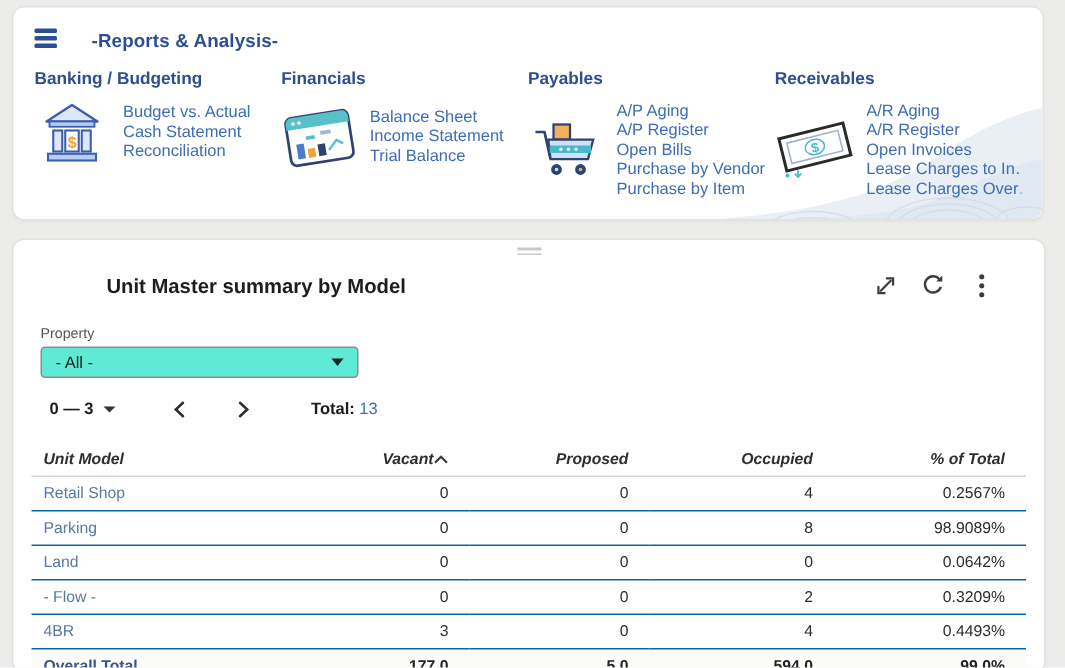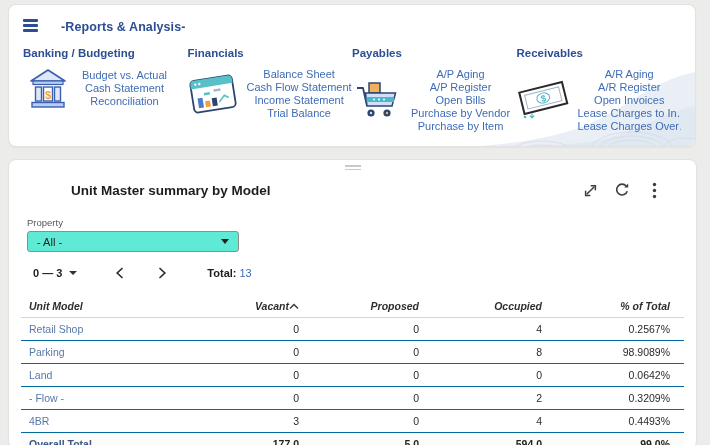--- a/index.html
+++ b/index.html
@@ -24,21 +24,21 @@
   .reports-title-row { display:flex; align-items:flex-end; gap:23px; position:relative; z-index:2; }
   .hamburger { display:inline-flex; flex-direction:column; gap:2.5px; background:none; border:none; cursor:pointer; padding:2px 0; }
   .hamburger span { display:block; width:15px; height:2.5px; background:#2d4e92; border-radius:1px; }
   .reports-title { font-size:12.5px; font-weight:700; color:#2d4e92; letter-spacing:.1px; }
   .cats { display:flex; margin-top:13px; position:relative; z-index:2; }
   .cat { flex:1 1 0; min-width:0; }
   .cat-name { font-size:11.5px; font-weight:700; color:#2d4e92; margin-bottom:9px; }
   .cat-body { display:flex; align-items:center; gap:9px; }
   .cat-icon { flex:0 0 50px; display:flex; justify-content:center; }
   .links { display:flex; flex-direction:column; min-width:0; }
-  .links a { font-size:11px; line-height:13.2px; color:#3e6cb5; text-decoration:none; white-space:nowrap; overflow:hidden; cursor:pointer;text-align:center; }
+  .links a { font-size:11px; line-height:13.2px; color:#3e6cb5; text-decoration:none; white-space:nowrap; overflow:hidden; cursor:pointer; }
   .deco { position:absolute; right:0; bottom:0; z-index:1; border-bottom-right-radius:8px; pointer-events:none; }
 
   
   #unit-card { left:8px; top:159px; width:689px; height:290px; padding:0 12px; }
   .drag-handle { width:16px; margin:5px auto 0; cursor:grab; }
   .drag-handle i { display:block; height:1.5px; background:#c9c9c9; margin-bottom:2px; }
   .panel-head { display:flex; align-items:center; justify-content:space-between; margin-top:10px; padding:0 8px 0 8px; }
   .panel-title { font-size:13.5px; font-weight:700; color:#1d1d1d;margin-left:42px; }
   .toolbar { display:flex; align-items:center; gap:12px; margin-right:12px; }
   .icon-btn { background:none; border:none; cursor:pointer; width:20px; height:20px; display:flex; align-items:center; justify-content:center; padding:0; }
@@ -123,21 +123,20 @@
               <rect x="16" y="30" width="5" height="6" fill="#f0a33c"></rect>
               <rect x="23" y="28" width="5" height="8" fill="#2e4470"></rect>
               <rect x="16" y="21.5" width="6" height="2.5" fill="#57c0c9"></rect>
               <rect x="26" y="19.5" width="7" height="2.5" fill="#9fb8d8"></rect>
               <path d="M30 33l6-6 4 3" stroke="#57c0c9" stroke-width="1.6" fill="none"></path>
             </g>
           </svg>
         </span>
         <div class="links">
           <a>Balance Sheet</a>
-          <a>Cash Flow Statement</a>
           <a>Income Statement</a>
           <a>Trial Balance</a>
         </div>
       </div>
     </div>
 
     <div class="cat">
       <div class="cat-name">Payables</div>
       <div class="cat-body">
         <span class="cat-icon">

